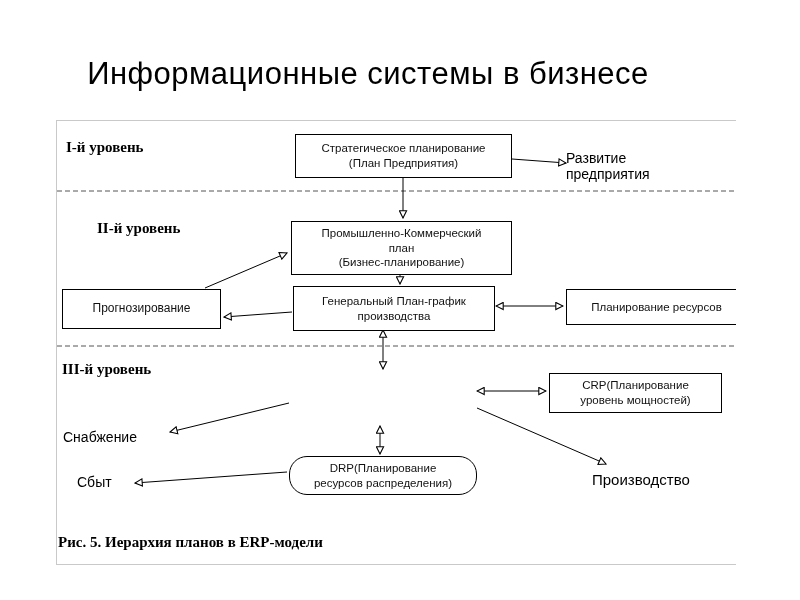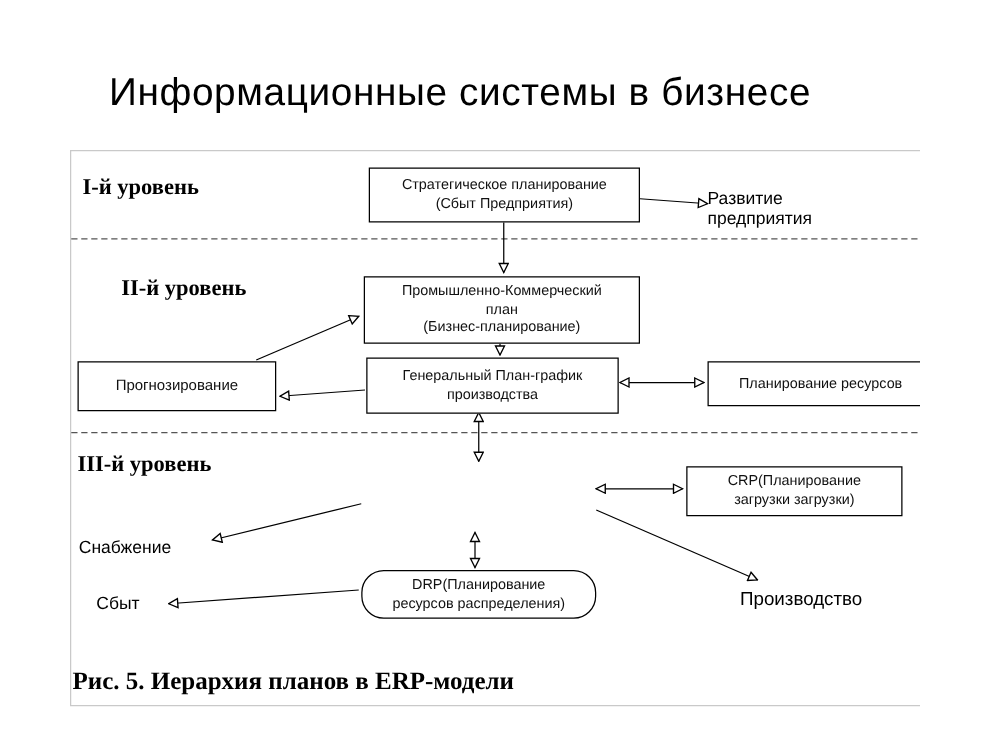--- a/index.html
+++ b/index.html
@@ -7,24 +7,24 @@
          font-family:"Liberation Sans",sans-serif;color:#000;}
   .title{position:absolute;top:56px;left:0;width:100%;text-align:center;
          font-size:31px;letter-spacing:.5px;}
   .frame{position:absolute;left:56px;top:120px;width:699px;height:443px;
          border:1px solid #c9c9c9;}
   svg.arrows{position:absolute;left:0;top:0;width:800px;height:600px;}
   .node{position:absolute;border:1px solid #000;background:#fff;
         display:flex;align-items:center;justify-content:center;text-align:center;
         font-size:11.5px;line-height:1.3;white-space:pre-line;color:#111;z-index:3;}
   .lvl{position:absolute;font-family:"Liberation Serif",serif;font-weight:bold;
-       font-size:18px;z-index:3;}
+       font-size:15px;z-index:3;}
   .free{position:absolute;font-size:14px;white-space:pre-line;z-index:3;}
   .caption{position:absolute;left:58px;top:534px;font-family:"Liberation Serif",serif;
-           font-weight:bold;font-size:20px;z-index:3;}
+           font-weight:bold;font-size:15px;z-index:3;}
 </style>
 </head>
 <body>
 
 <div class="stage">
 
   <div class="title">Информационные системы в бизнесе</div>
 
   <div class="frame"></div>
 
@@ -50,30 +50,30 @@
     <line x1="380" y1="426" x2="380" y2="454" stroke="#000" stroke-width="1" marker-start="url(#ah)" marker-end="url(#ah)"></line>
     <line x1="287" y1="472" x2="135" y2="483" stroke="#000" stroke-width="1" marker-end="url(#ah)"></line>
     <line x1="477" y1="408" x2="606" y2="464" stroke="#000" stroke-width="1" marker-end="url(#ah)"></line>
   </svg>
 
   <div class="lvl" style="left:66px;top:139px;">I-й уровень</div>
   <div class="lvl" style="left:63px;top:220px;margin-left:34px;">II-й уровень</div>
   <div class="lvl" style="left:62px;top:361px;">III-й уровень</div>
 
   <div class="node" style="left:295px;top:134px;width:215px;height:42px;">Стратегическое планирование
-(Сбыт Предприятия)</div>
+(План Предприятия)</div>
   <div class="node" style="left:291px;top:221px;width:219px;height:52px;">Промышленно-Коммерческий
 план
 (Бизнес-планирование)</div>
   <div class="node" style="left:62px;top:289px;width:157px;height:38px;font-size:12px;">Прогнозирование</div>
   <div class="node" style="left:293px;top:286px;width:200px;height:43px;">Генеральный План-график
 производства</div>
   <div class="node" style="left:566px;top:289px;width:179px;height:34px;">Планирование ресурсов</div>
   <div class="node" style="left:549px;top:373px;width:171px;height:38px;">CRP(Планирование
-загрузки загрузки)</div>
+уровень мощностей)</div>
   <div class="node" style="left:289px;top:456px;width:186px;height:37px;border-radius:18px;">DRP(Планирование
 ресурсов распределения)</div>
 
   <div class="free" style="left:566px;top:150px;width:140px;text-align:left;">Развитие
 предприятия</div>
   <div class="free" style="left:63px;top:429px;">Снабжение</div>
   <div class="free" style="left:77px;top:474px;">Сбыт</div>
   <div class="free" style="left:592px;top:471px;font-size:15px;">Производство</div>
 
   <div class="caption">Рис. 5. Иерархия планов в ERP-модели</div>

